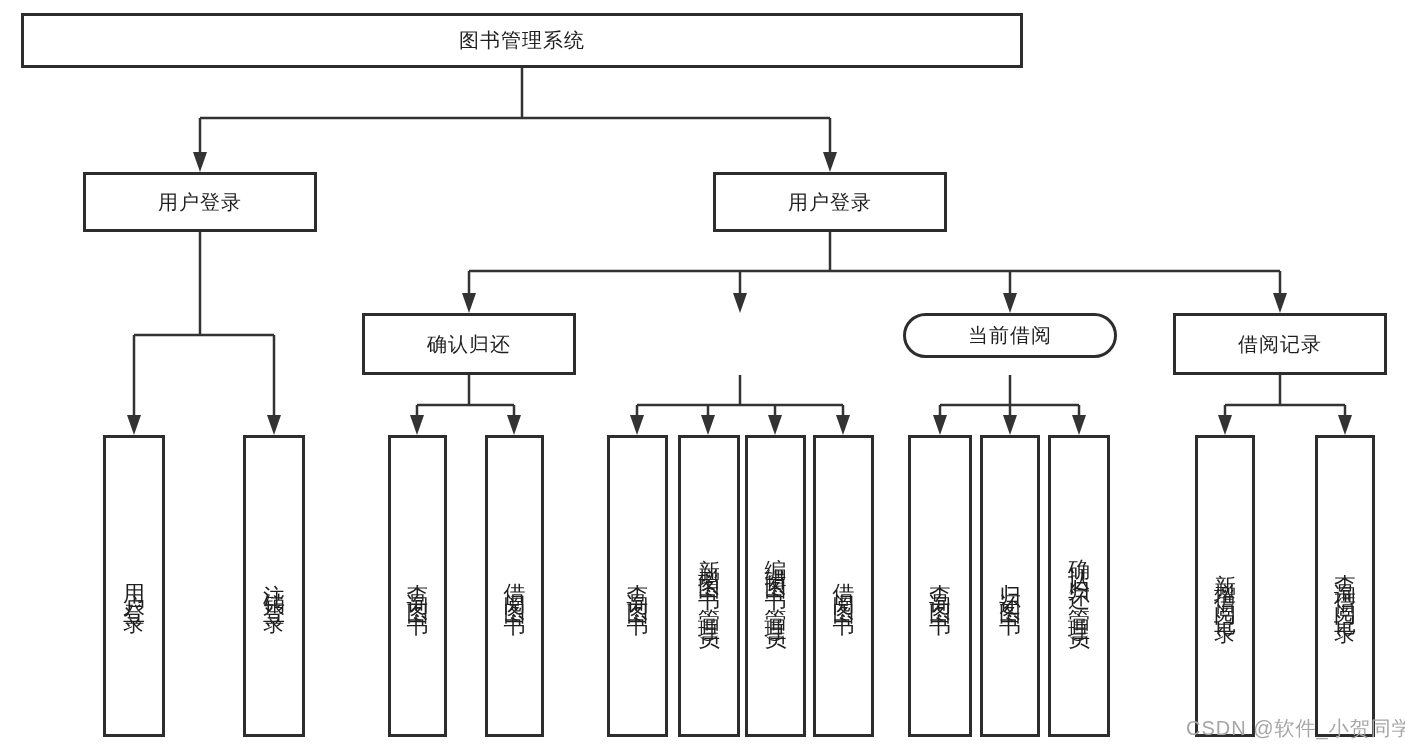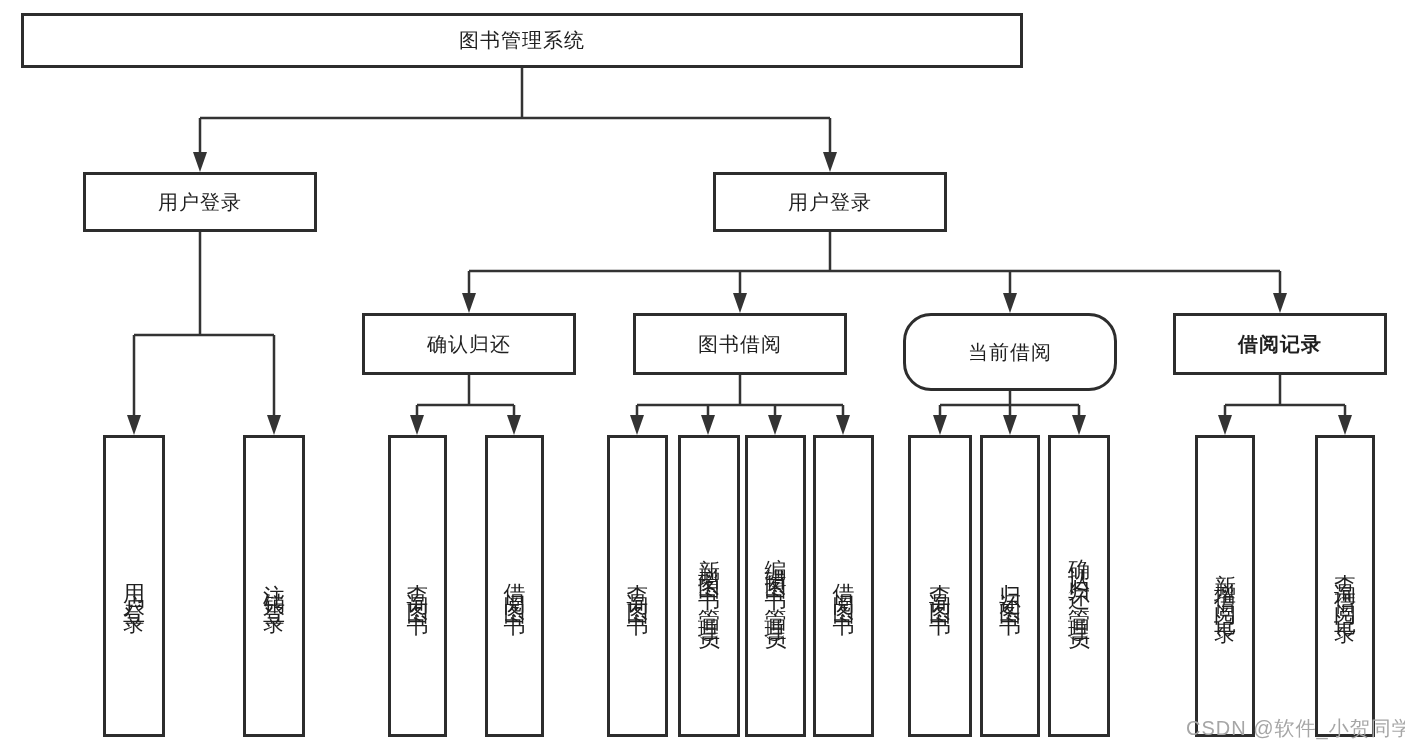--- a/index.html
+++ b/index.html
@@ -94,27 +94,24 @@
   <div class="box h" style="left:83px; top:172px; width:234px; height:60px;">
     <span>用户登录</span>
   </div>
   <div class="box h" style="left:713px; top:172px; width:234px; height:60px;">
     <span>用户登录</span>
   </div>
 
   <div class="box h" style="left:362px; top:313px; width:214px; height:62px;">
     <span>确认归还</span>
   </div>
-  <div class="box h" style="left:633px; top:313px; width:214px; height:62px;">
-    <span>图书借阅</span>
-  </div>
-  <div class="box h" style="left:903px; top:313px; width:214px; height:78px;border-radius:28px;">
+  <div class="box h" style="left:903px; top:313px; width:214px; height:45px;border-radius:28px;">
     <span>当前借阅</span>
   </div>
-  <div class="box h" style="left:1173px; top:313px; width:214px; height:62px;font-weight:bold;">
+  <div class="box h" style="left:1173px; top:313px; width:214px; height:62px;">
     <span>借阅记录</span>
   </div>
 
   <div class="box v" style="left:103px; top:435px; width:62px; height:302px;">
     <span>用户登录</span>
   </div>
   <div class="box v" style="left:243px; top:435px; width:62px; height:302px;">
     <span>注销登录</span>
   </div>
 

